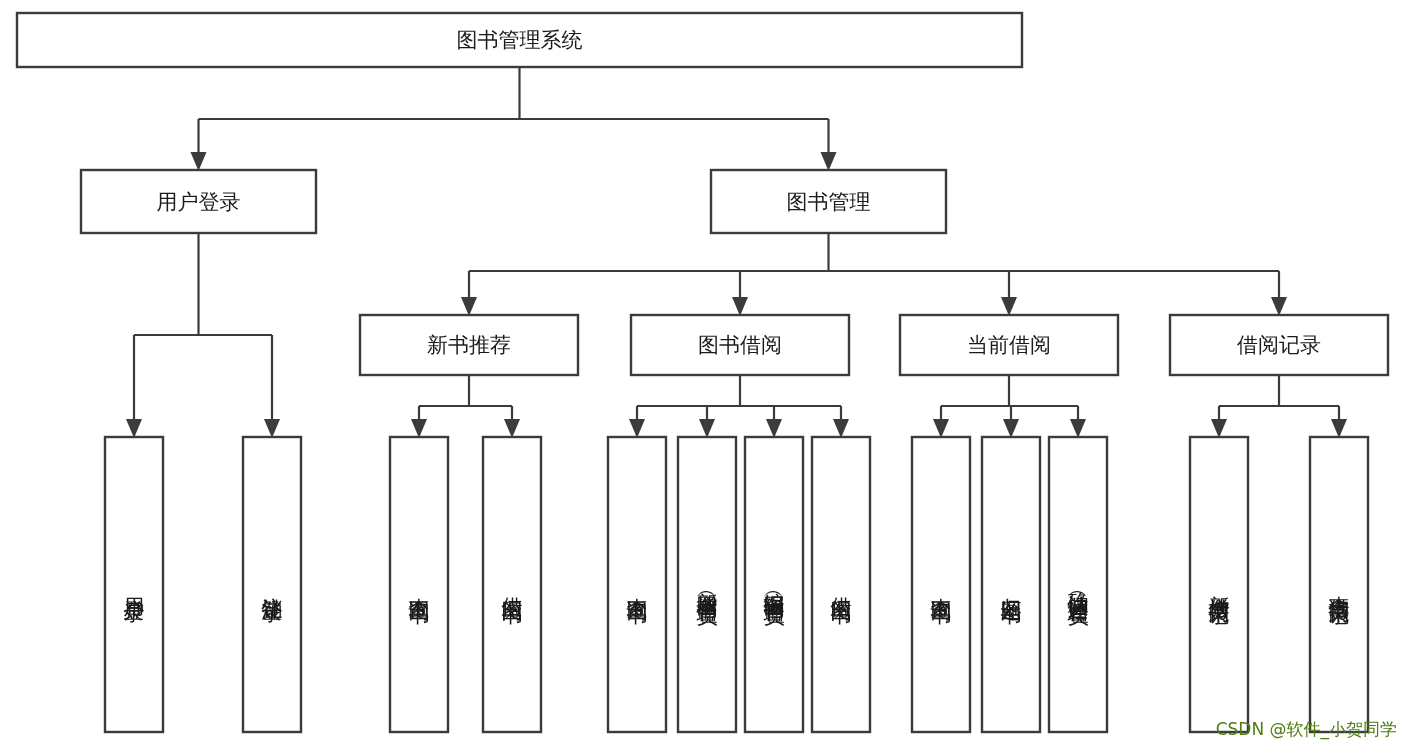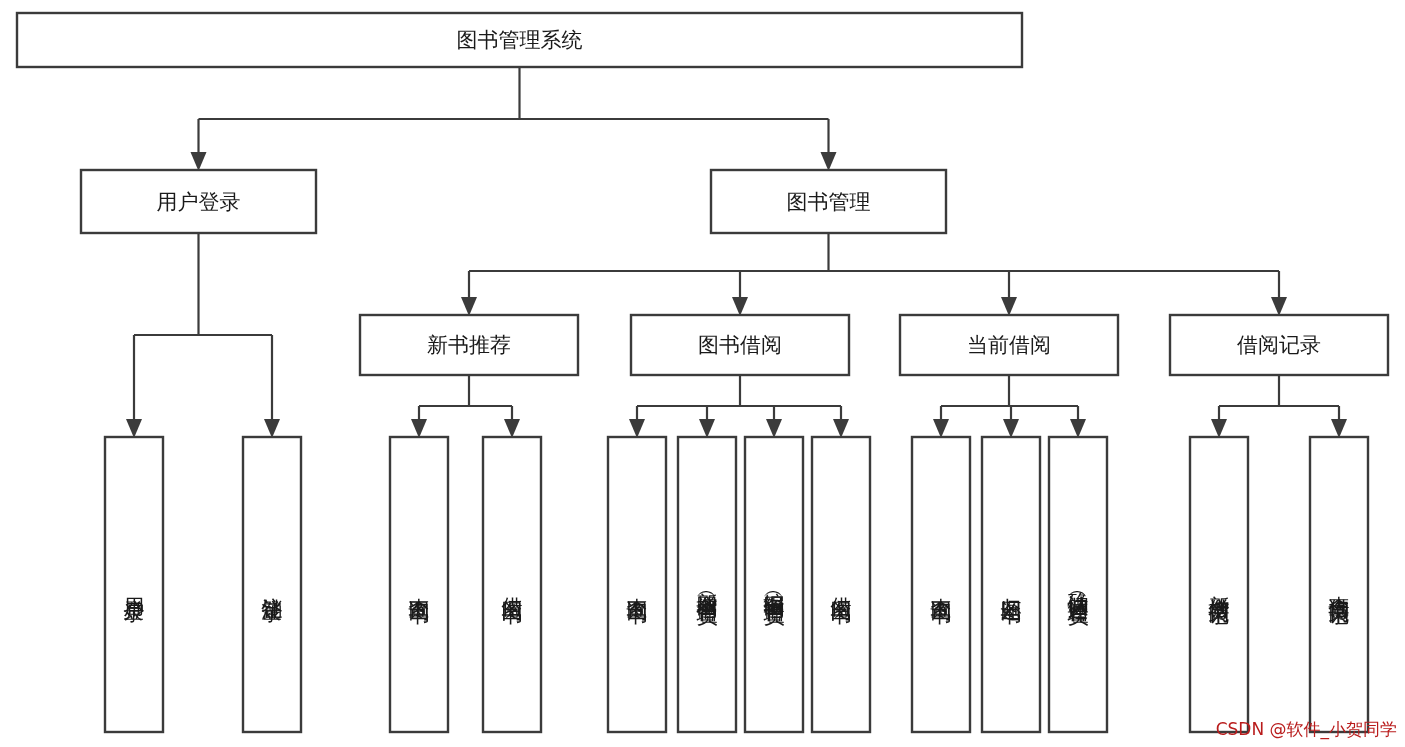--- a/index.html
+++ b/index.html
@@ -54,21 +54,21 @@
   .arrow-head {
     fill: #3b3b3b;
     stroke: none;
   }
   .watermark {
     position: absolute;
     right: 8px;
     bottom: 6px;
     font-family: "DejaVu Sans", "Liberation Sans", sans-serif;
     font-size: 17px;
-    color: #b91c1c;
+    color: #4d7c0f;
     white-space: nowrap;
     user-select: none;
   }
 </style>
 </head>
 <body>
 
 <div id="diagram-root">
   <svg class="canvas" viewBox="0 0 1405 747">
     <g id="edge-layer">

